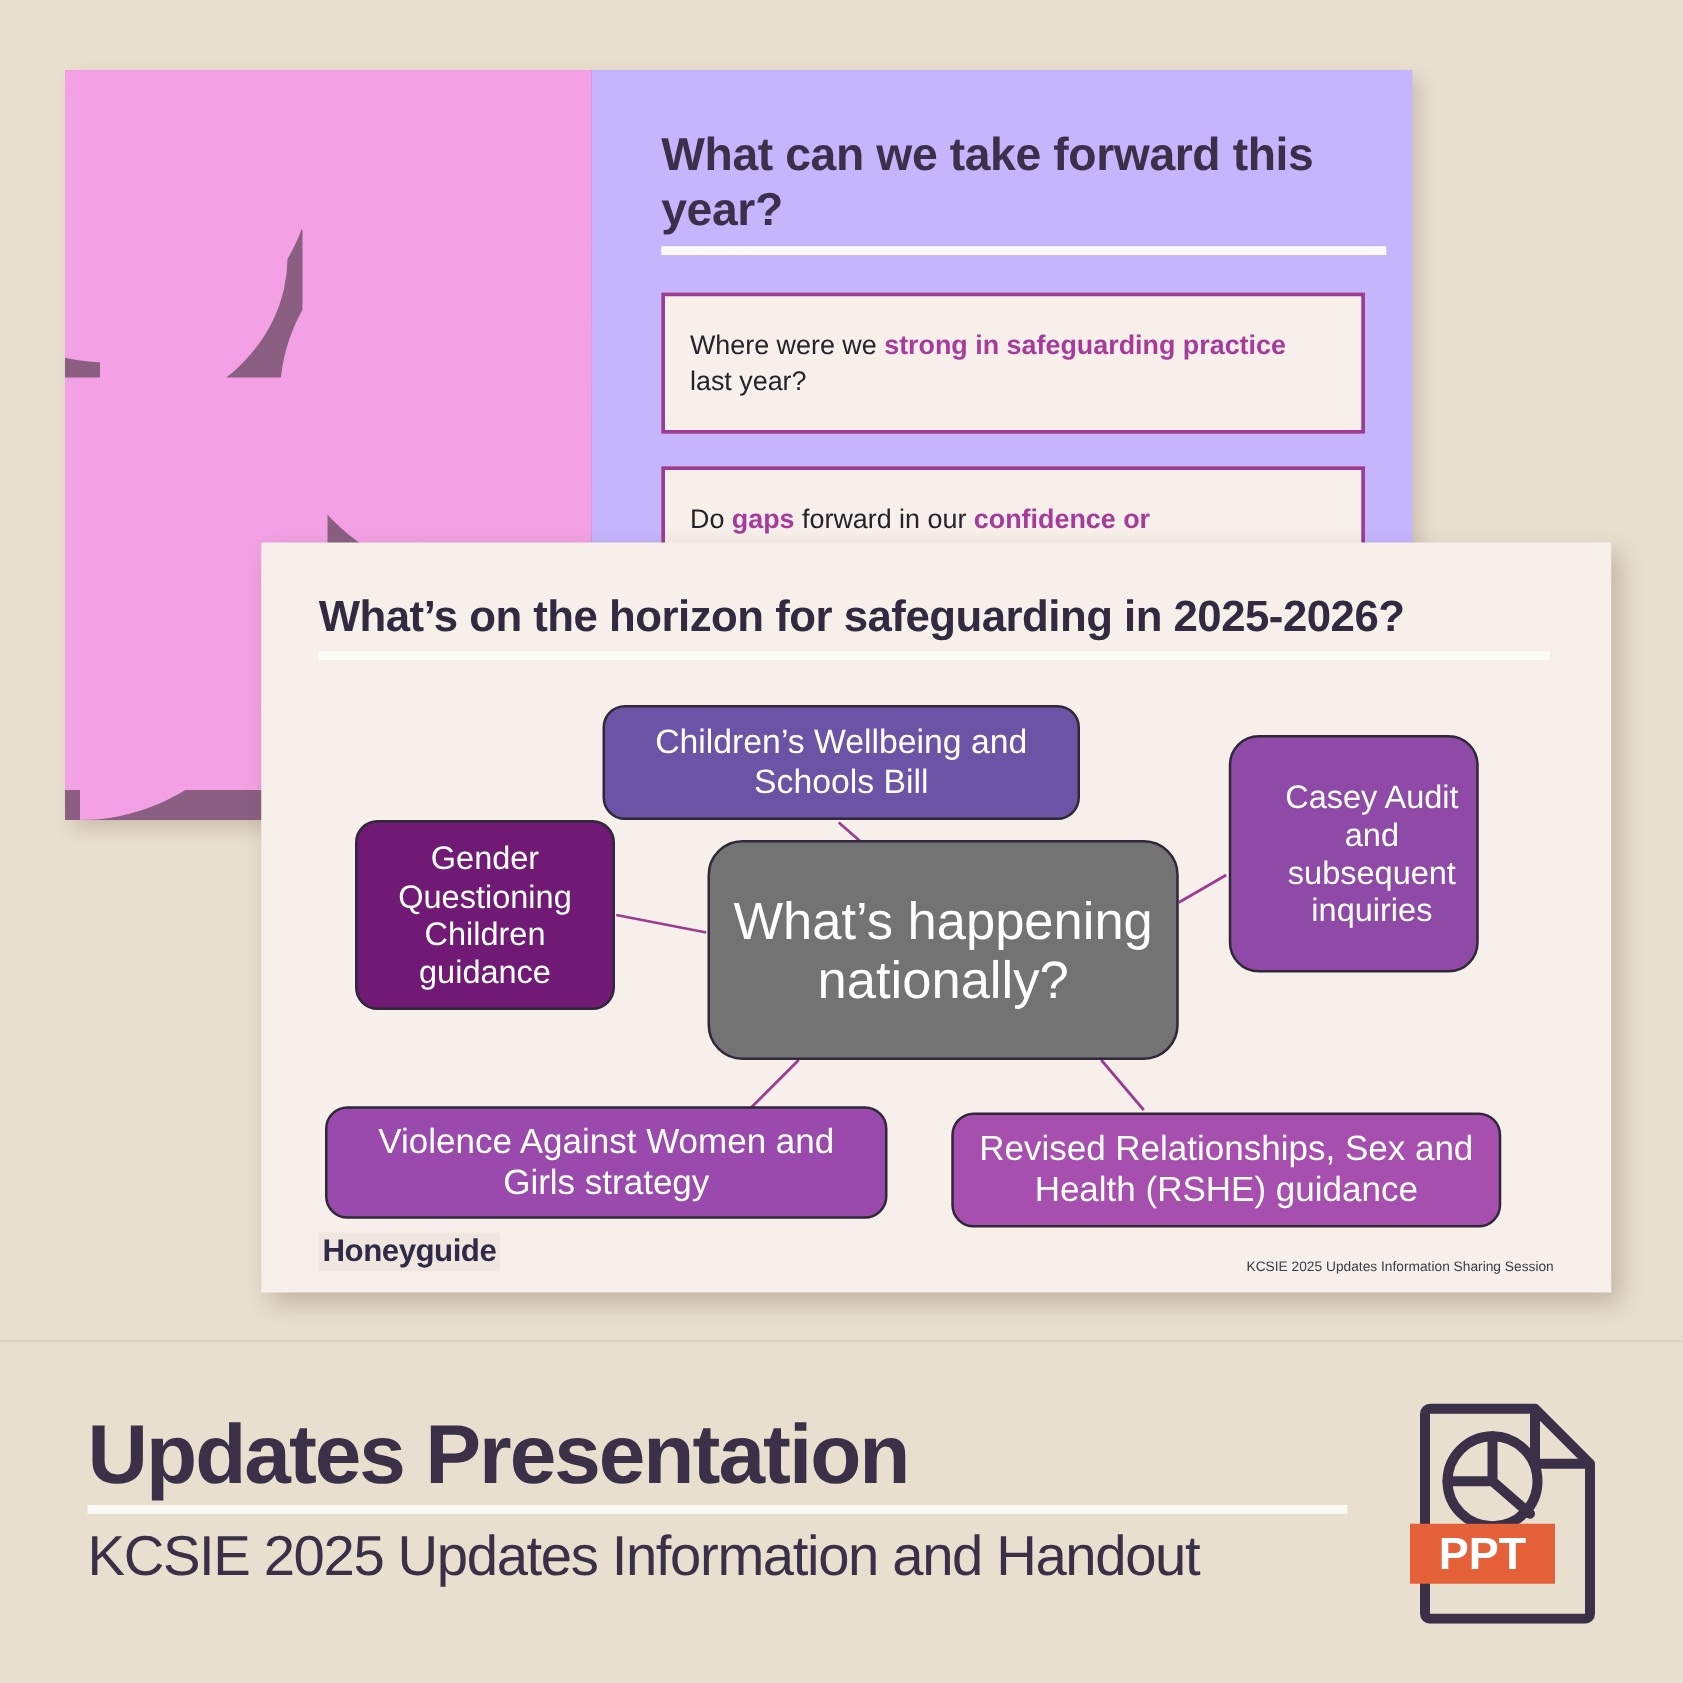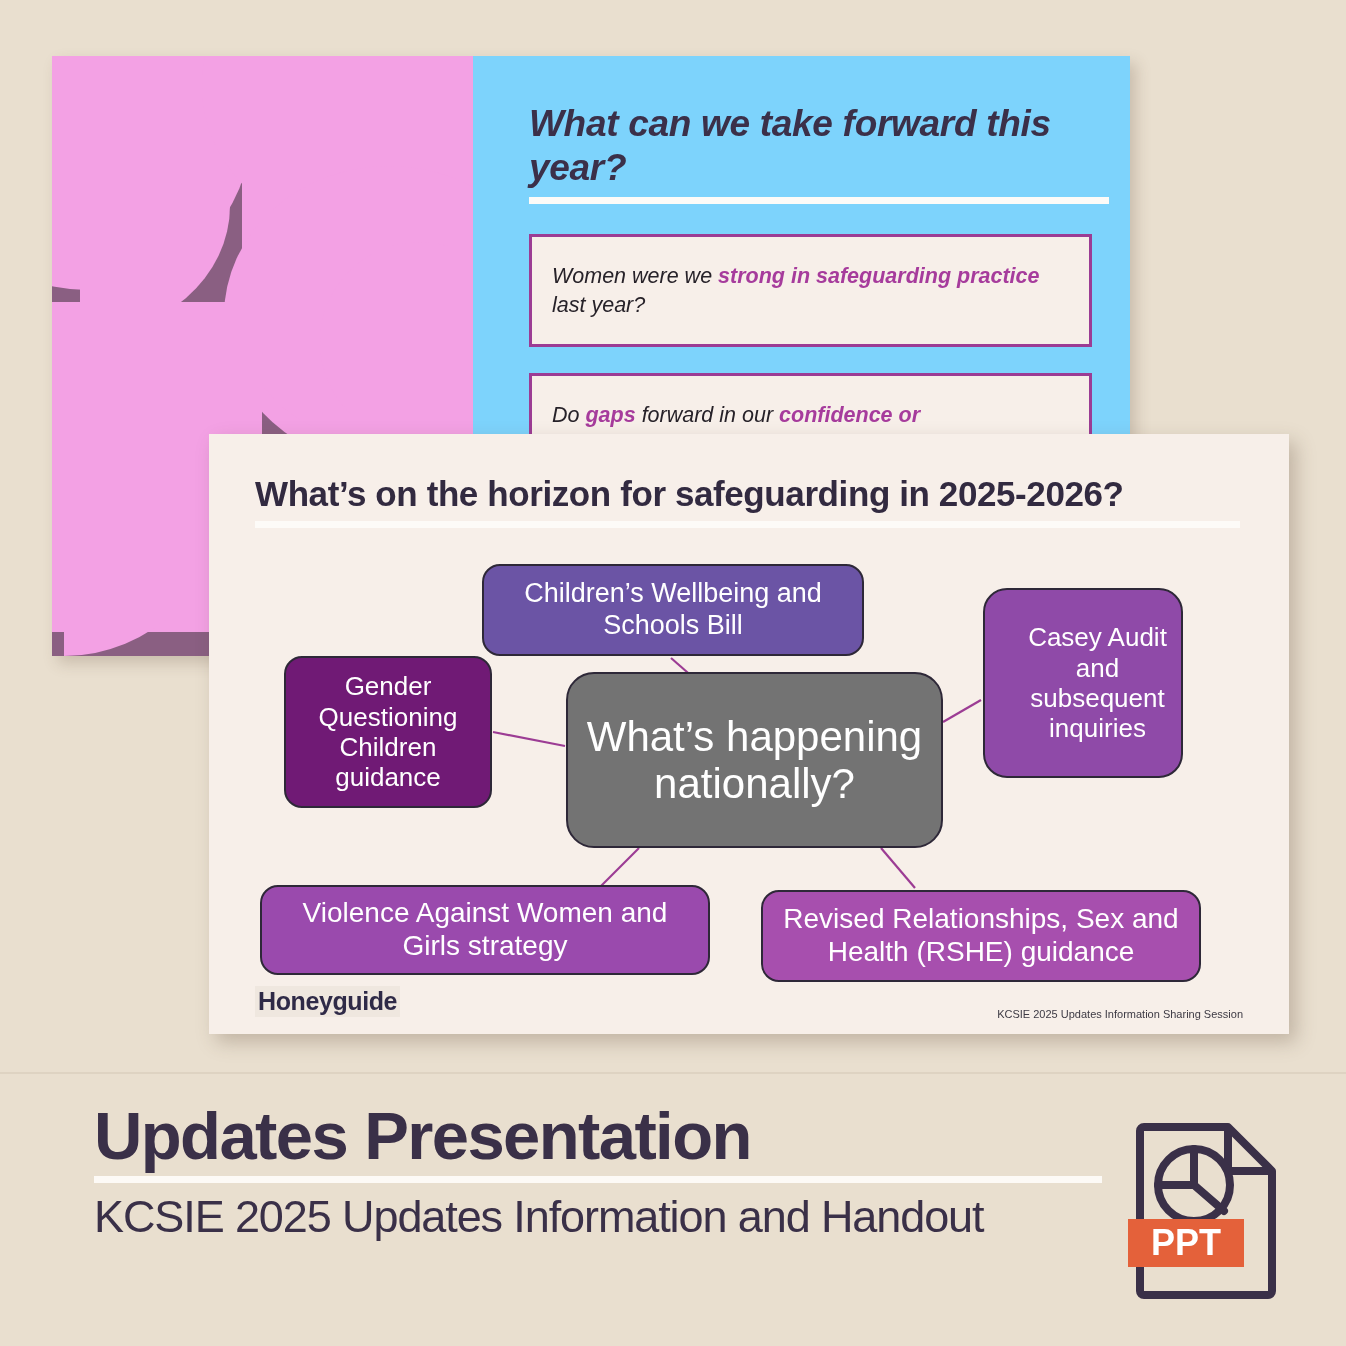--- a/index.html
+++ b/index.html
@@ -25,23 +25,22 @@
     overflow: hidden;
   }
 
   
   #back-slide {
     position: absolute;
     left: 52px;
     top: 56px;
     width: 1078px;
     height: 600px;
-    background: #7dd3fc;
+    background: #c4b5fd;
     box-shadow: 6px 7px 14px rgba(90,70,50,0.22);
-    font-style: italic;
   }
   #back-art {
     position: absolute;
     left: 0; top: 0;
     width: 421px;
     height: 600px;
     background: #8a5f82;
     overflow: hidden;
   }
   .bubble {
@@ -245,23 +244,22 @@
     position: absolute;
     left: 0; top: 1072px;
     width: 1346px;
     height: 274px;
     background: #e9dfcf;
     border-top: 2px solid #ded3c2;
   }
   #banner-text {
     position: absolute;
     left: 70px;
-    top: 28px;
+    top: 56px;
     width: 1010px;
-    margin-left: 24px;
   }
   #banner-title {
     font-size: 67px;
     font-weight: 700;
     color: #3a3048;
     letter-spacing: -1.6px;
     line-height: 1;
     margin: 0;
   }
   #banner-rule {
@@ -305,21 +303,21 @@
       <div class="blob-r"></div>
       <div class="strip-r"></div>
       <div class="blob-r2"></div>
     </div>
 
     <div id="back-body">
       <h2 id="back-title">What can we take forward this year?</h2>
       <div id="back-rule"></div>
 
       <div class="qbox">
-        <p><span>Women were we </span><b>strong in safeguarding practice</b><span> last year?</span></p>
+        <p><span>Where were we </span><b>strong in safeguarding practice</b><span> last year?</span></p>
       </div>
 
       <div class="qbox">
         <p><span>Do </span><b>gaps</b><span> forward in our </span><b>confidence or understanding</b><span>? What can help us grow?</span></p>
       </div>
     </div>
   </div>
 
   <div id="front-slide">
     <div id="front-inner">

